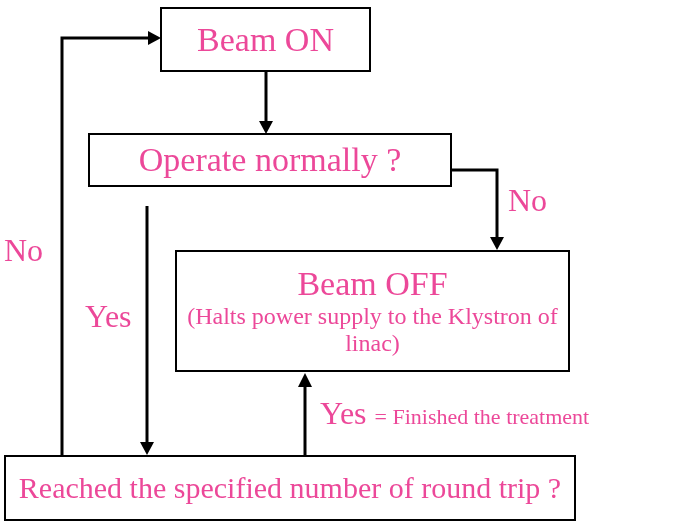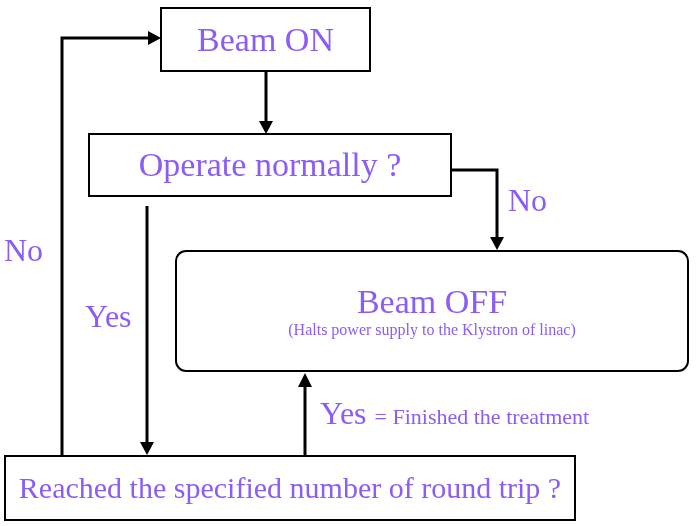--- a/index.html
+++ b/index.html
@@ -6,21 +6,21 @@
     margin: 0;
     padding: 0;
     background: #ffffff;
   }
   .diagram {
     position: relative;
     width: 700px;
     height: 526px;
     background: #ffffff;
     font-family: "Liberation Serif", serif;
-    color: #8b5cf6;
+    color: #ec4899;
     overflow: hidden;
   }
   .arrows {
     position: absolute;
     left: 0;
     top: 0;
     width: 700px;
     height: 526px;
   }
   .node {
@@ -34,31 +34,30 @@
     justify-content: center;
     text-align: center;
   }
   .node-beam-on {
     left: 160px; top: 7px;
     width: 211px; height: 65px;
     font-size: 34px;
   }
   .node-operate {
     left: 88px; top: 133px;
-    width: 364px; height: 64px;
+    width: 364px; height: 54px;
     font-size: 34px;
   }
   .node-beam-off {
     left: 175px; top: 250px;
-    width: 514px; height: 122px;
+    width: 395px; height: 122px;
     font-size: 34px;
-    border-radius: 11px;
   }
   .node-beam-off .sublabel {
-    font-size: 16px;
+    font-size: 24px;
   }
   .node-round-trip {
     left: 4px; top: 455px;
     width: 572px; height: 66px;
     font-size: 30px;
   }
   .edge-label {
     position: absolute;
     font-size: 32px;
     white-space: nowrap;

